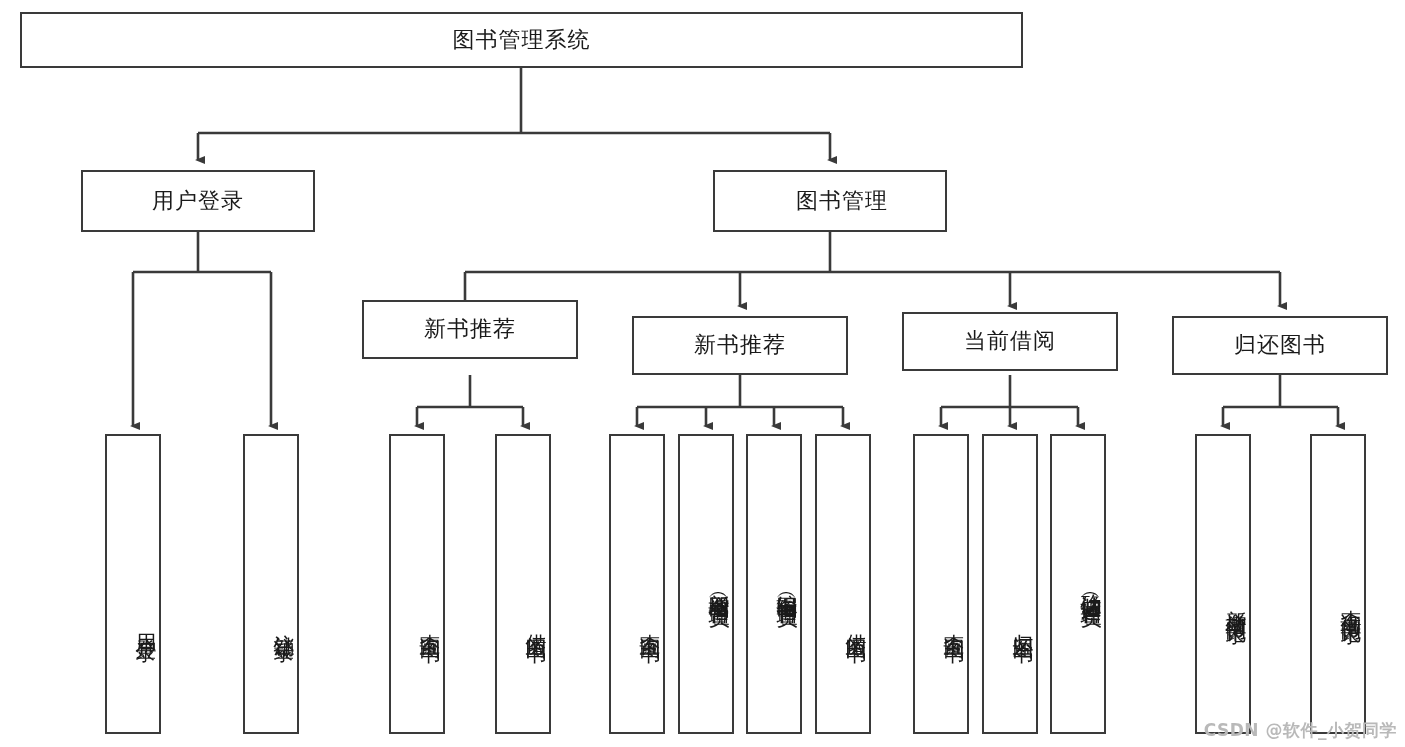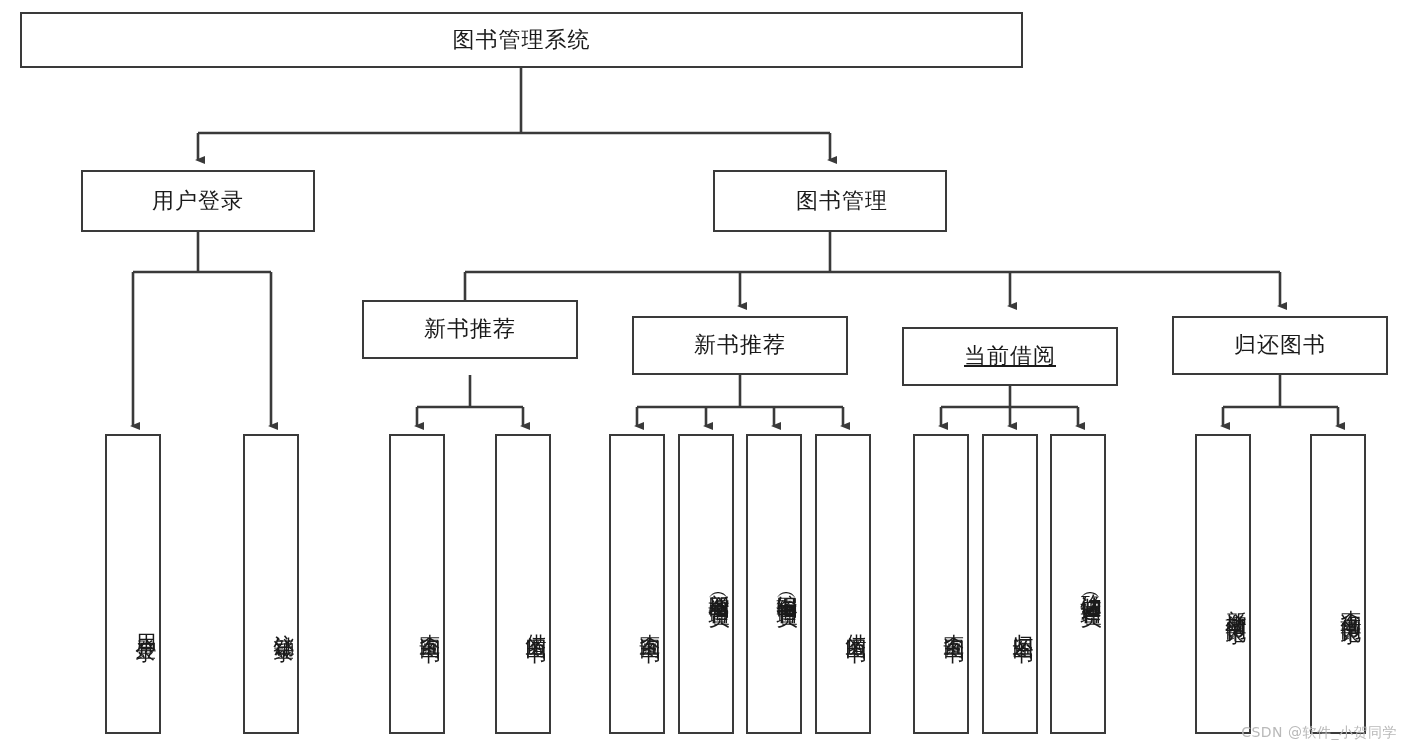--- a/index.html
+++ b/index.html
@@ -54,25 +54,26 @@
     overflow: hidden;
   }
   .node.v.tall {
     padding-top: 4px;
     letter-spacing: 2px;
   }
   #watermark {
     position: absolute;
     right: 8px;
     bottom: 5px;
-    font-size: 14px;
+    font-size: 17px;
     color: #b9b9b9;
     letter-spacing: 0.5px;
     white-space: nowrap;
     font-family: "DejaVu Sans", "Liberation Sans", sans-serif;
+    font-weight: bold;
   }
 </style>
 </head>
 <body>
 
 <div id="diagram-root">
 
   <svg id="edge-layer" viewBox="0 0 1405 747" width="1405" height="747" xmlns="http://www.w3.org/2000/svg">
     <defs>
       <marker id="arrowhead" markerWidth="10" markerHeight="10" refX="4" refY="7" orient="auto" markerUnits="userSpaceOnUse">
@@ -133,21 +134,21 @@
   <div class="node h" style="left:713px; top:170px; width:234px; height:62px;padding-left:24px;">
     <span>图书管理</span>
   </div>
 
   <div class="node h" style="left:362px; top:300px; width:216px; height:59px;justify-content:center;">
     <span>新书推荐</span>
   </div>
   <div class="node h" style="left:632px; top:316px; width:216px; height:59px;">
     <span>新书推荐</span>
   </div>
-  <div class="node h" style="left:902px; top:327px; width:216px; height:59px;text-decoration:underline;">
+  <div class="node h" style="left:902px; top:312px; width:216px; height:59px;">
     <span>当前借阅</span>
   </div>
   <div class="node h" style="left:1172px; top:316px; width:216px; height:59px;">
     <span>归还图书</span>
   </div>
 
   <div class="node v" style="left:105px; top:434px; width:56px; height:300px; padding-top:78px;">
     <span>用户登录</span>
   </div>
   <div class="node v" style="left:243px; top:434px; width:56px; height:300px; padding-top:78px;">

